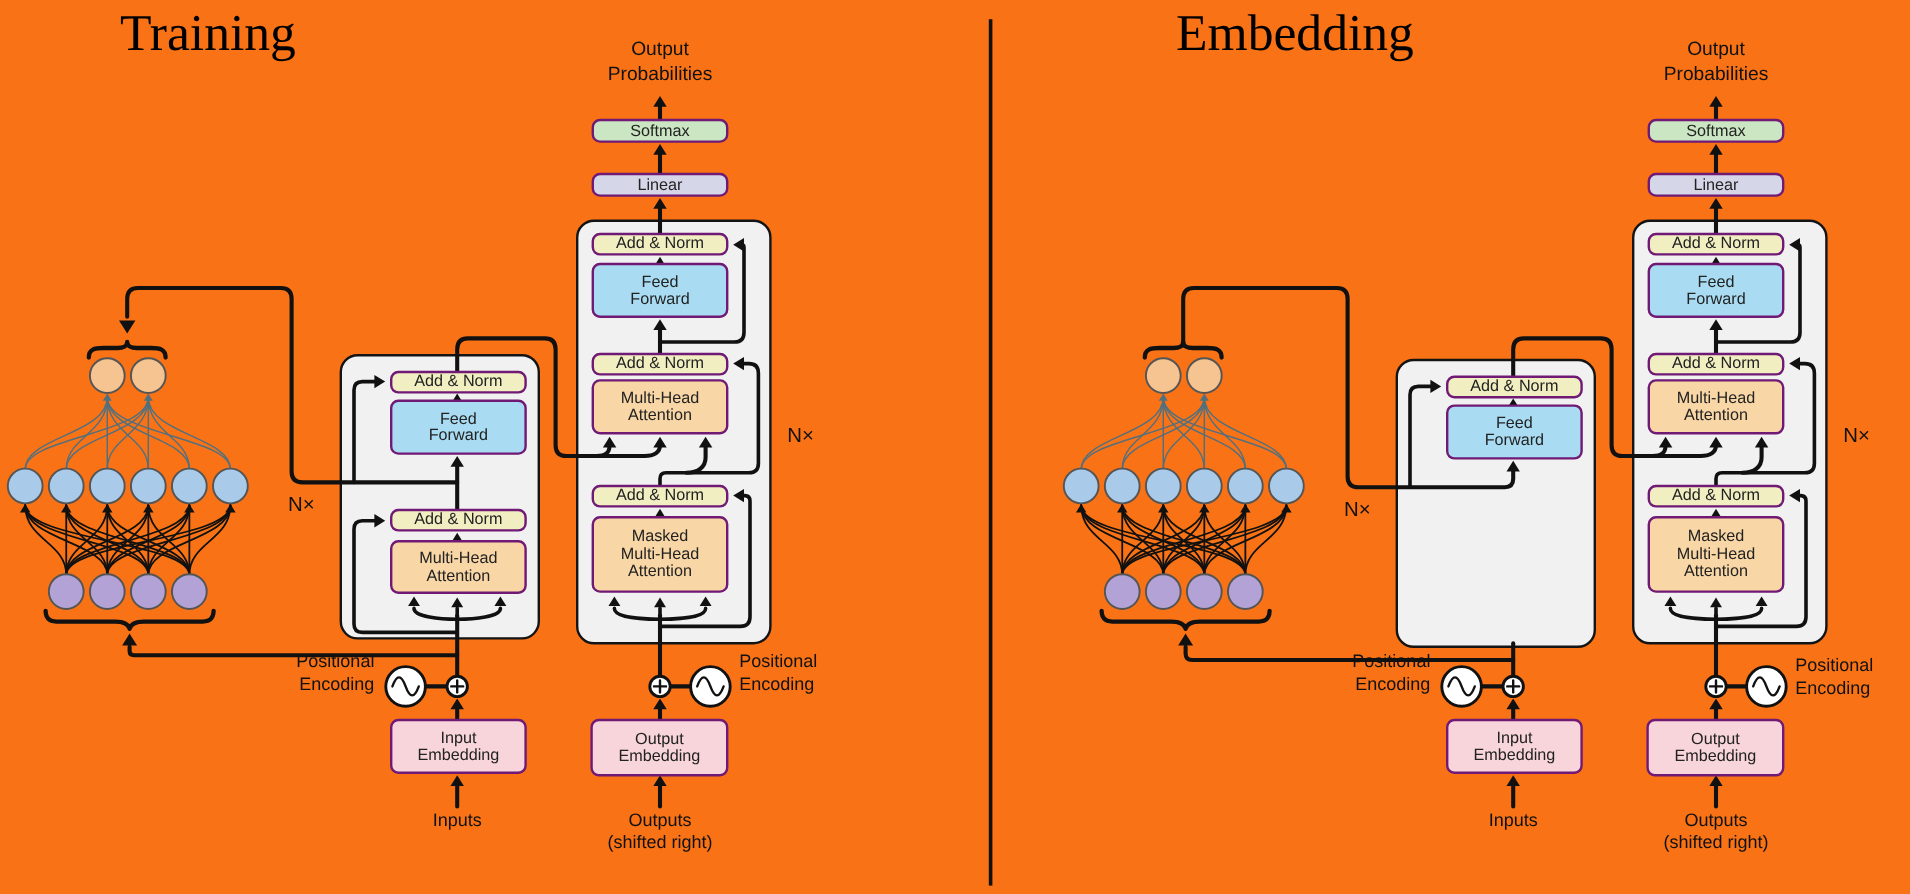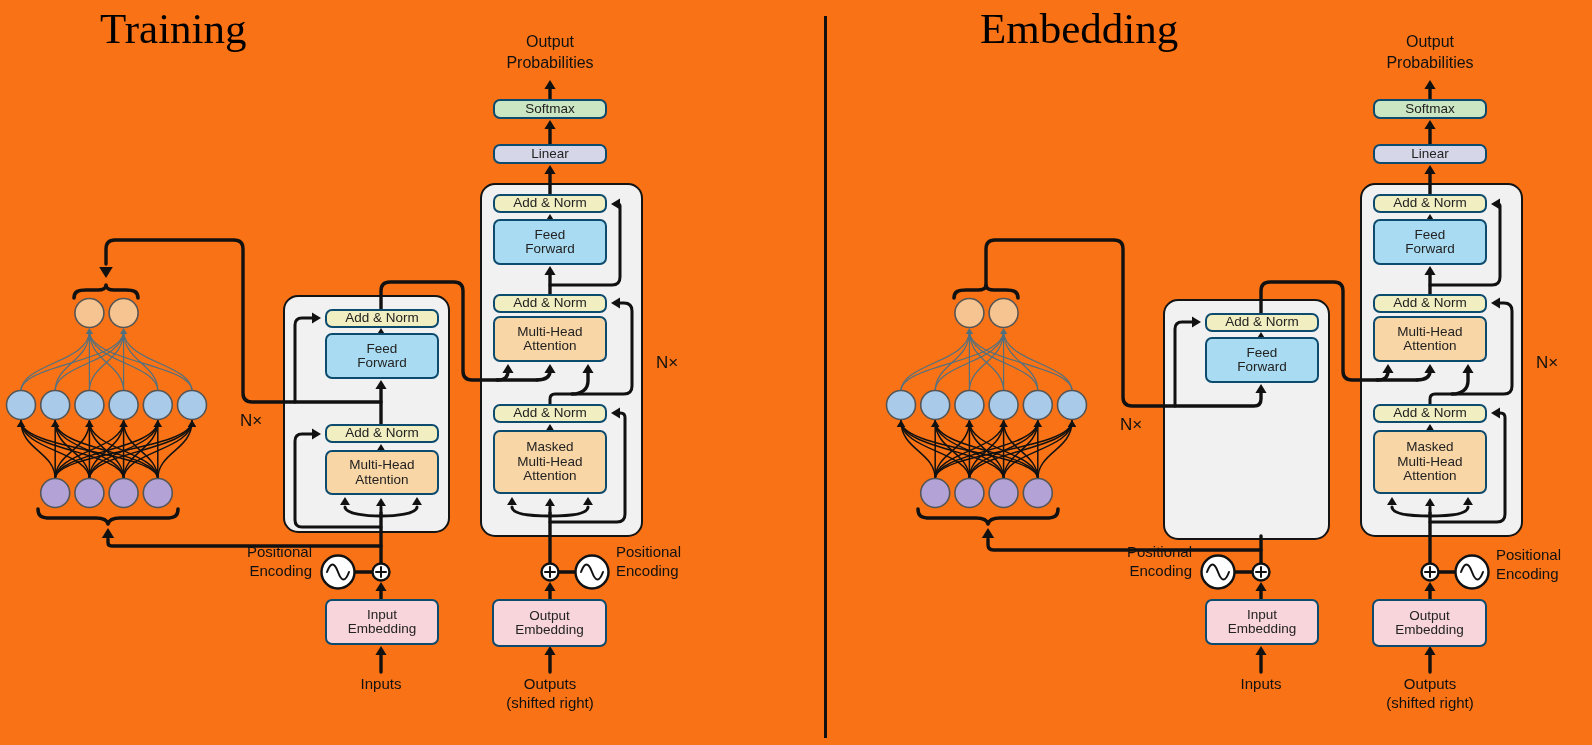--- a/index.html
+++ b/index.html
@@ -3,21 +3,21 @@
 <meta charset="utf-8">
 <style>
   html,body{margin:0;padding:0;background:#fff}
   .stage{position:relative;width:1592px;height:745px;overflow:hidden;background:#f97316;
          font-family:"Liberation Sans",sans-serif}
   .panel{position:absolute;top:0;left:0;width:796px;height:745px}
   .panel.eval{left:880px}
   .cont{position:absolute;box-sizing:border-box;border:2.5px solid #141414;border-radius:15px;
         background:var(--c-cont,#f1f1f1);z-index:1}
   svg.wires{position:absolute;left:0;top:0;z-index:2;pointer-events:none}
-  .bx{position:absolute;box-sizing:border-box;border:2px solid #0c4a6e;border-radius:7px;
+  .bx{position:absolute;box-sizing:border-box;border:2px solid #701a75;border-radius:7px;
       display:flex;flex-direction:column;align-items:center;justify-content:center;
       text-align:left;font:13.5px/14.5px "Liberation Sans",sans-serif;color:#222;z-index:3}
   .bx span{display:block}
   .an{background:var(--c-an,#f1efc1)}
   .ff{background:var(--c-ff,#a9dcf2)}
   .mha{background:var(--c-mha,#f9d6a6)}
   .sm{background:var(--c-sm,#cbe6c3)}
   .ln{background:var(--c-ln,#d6d6e9)}
   .emb{background:var(--c-emb,#f8d5da)}
   .lbl{position:absolute;font:15px/19px "Liberation Sans",sans-serif;color:#111;z-index:3}

